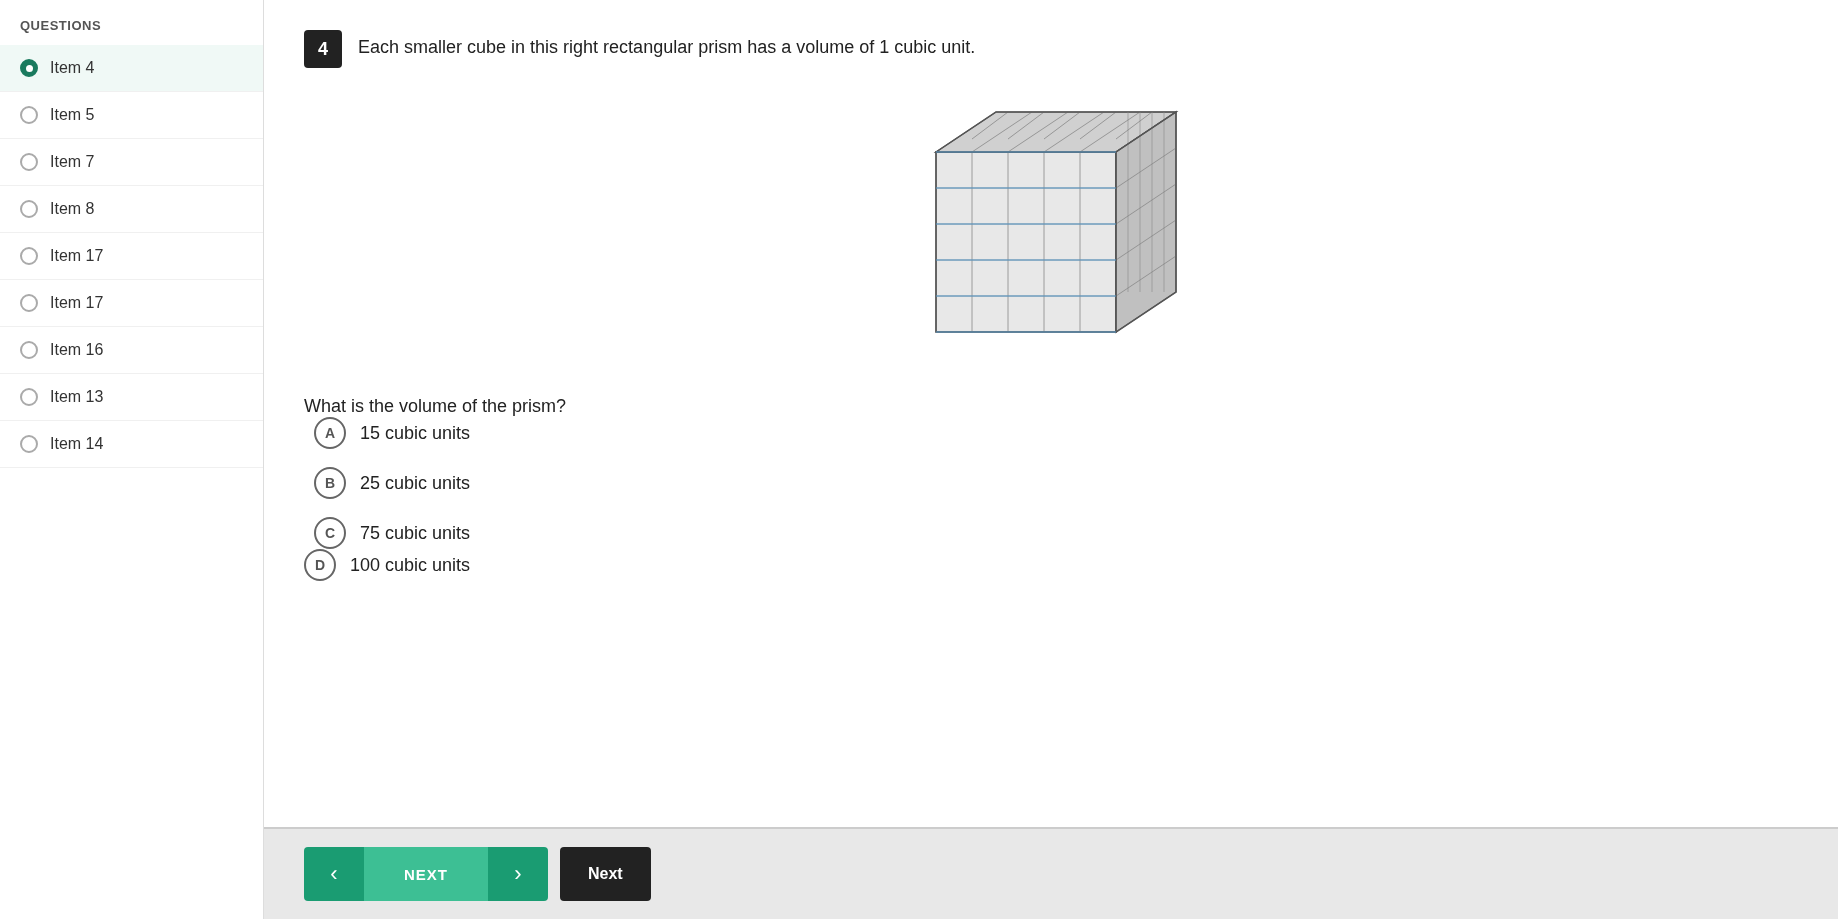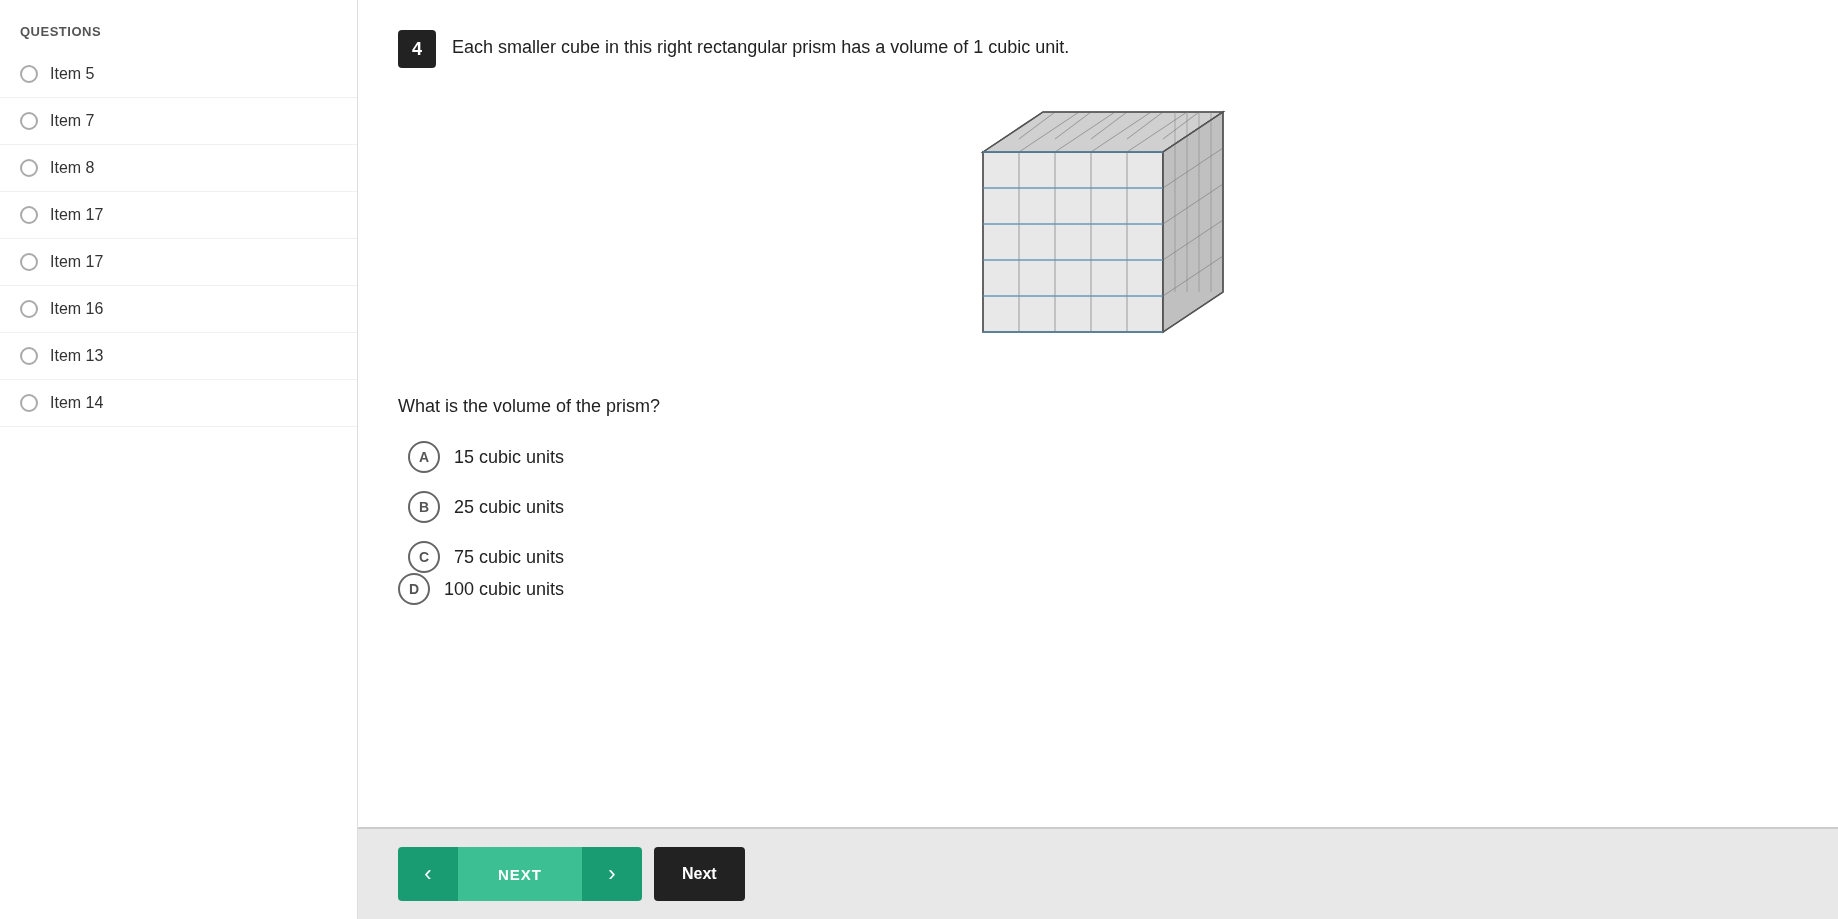--- a/index.html
+++ b/index.html
@@ -6,24 +6,24 @@
     body {
       font-family: 'Segoe UI', Arial, sans-serif;
       background: #f0f0f0;
       display: flex;
       height: 919px;
       overflow: hidden;
     }
 
     
     .sidebar {
-      width: 358px;
+      width: 264px;
       background: #fff;
       border-right: 1px solid #ddd;
-      padding: 16px 0;
+      padding: 10px 0;
       overflow-y: auto;
       flex-shrink: 0;
     }
     .sidebar-header {
       font-size: 13px;
       font-weight: 700;
       color: #555;
       padding: 8px 20px 12px 20px;
       letter-spacing: 0.5px;
       text-transform: uppercase;
@@ -108,21 +108,20 @@
     
     .cube-container {
       display: flex;
       justify-content: center;
       margin: 10px 0 24px 0;
     }
 
     .sub-question {
       font-size: 18px;
       color: #222;
-      margin-bottom: 24px;
     }
 
     .answer-options {
       display: flex;
       flex-direction: column;
       gap: 18px;
       padding-left: 10px;
     }
     .answer-option {
       display: flex;
@@ -216,20 +215,24 @@
       justify-content: center;
     }
   </style>
 </head>
 <body>
 
 <div class="sidebar">
   <div class="sidebar-header">QUESTIONS</div>
 
   <div id="sidebar-items-container">
+      <div class="sidebar-item active">
+        <div class="radio-circle filled"></div>
+        <span>Item 4</span>
+      </div>
       <div class="sidebar-item">
         <div class="radio-circle"></div>
         <span>Item 5</span>
       </div>
       <div class="sidebar-item">
         <div class="radio-circle"></div>
         <span>Item 7</span>
       </div>
       <div class="sidebar-item">
         <div class="radio-circle"></div>

